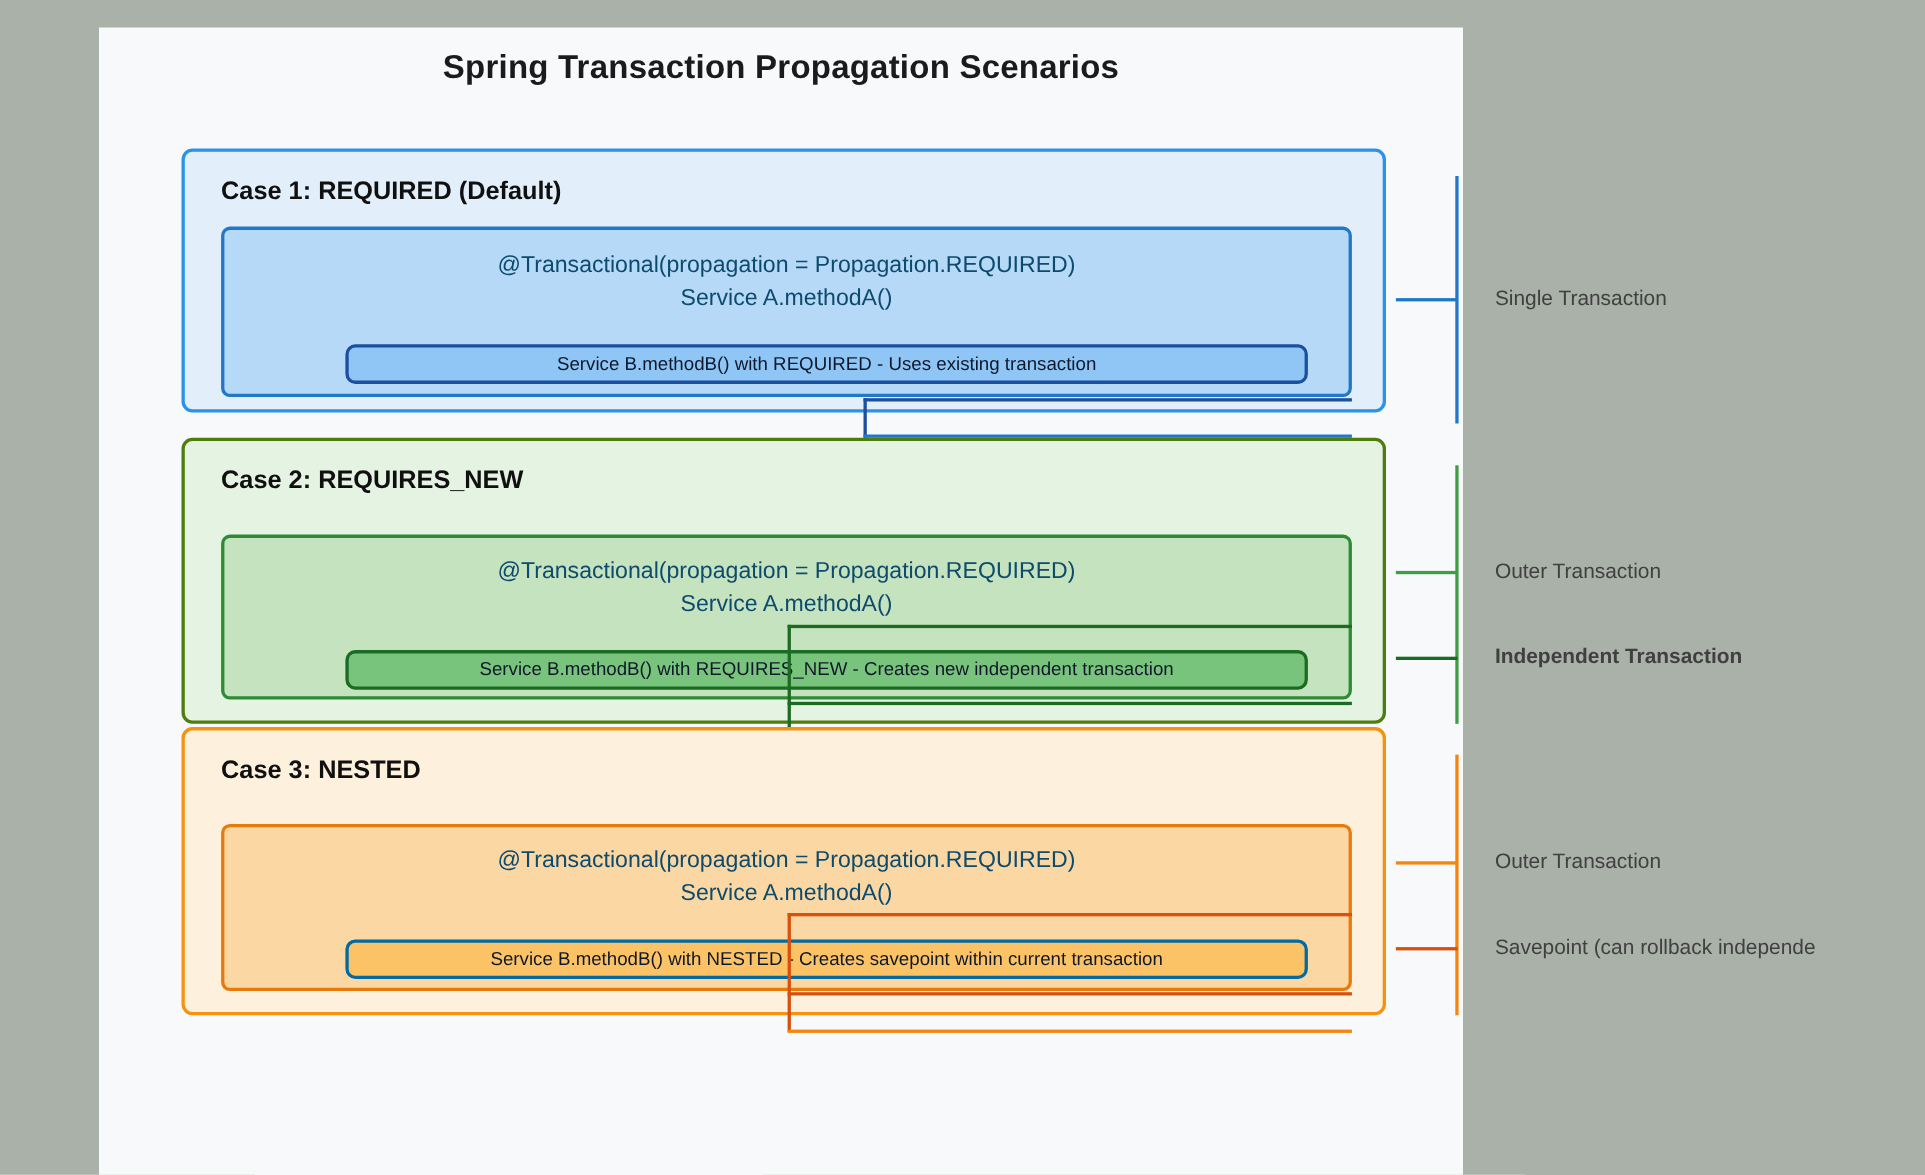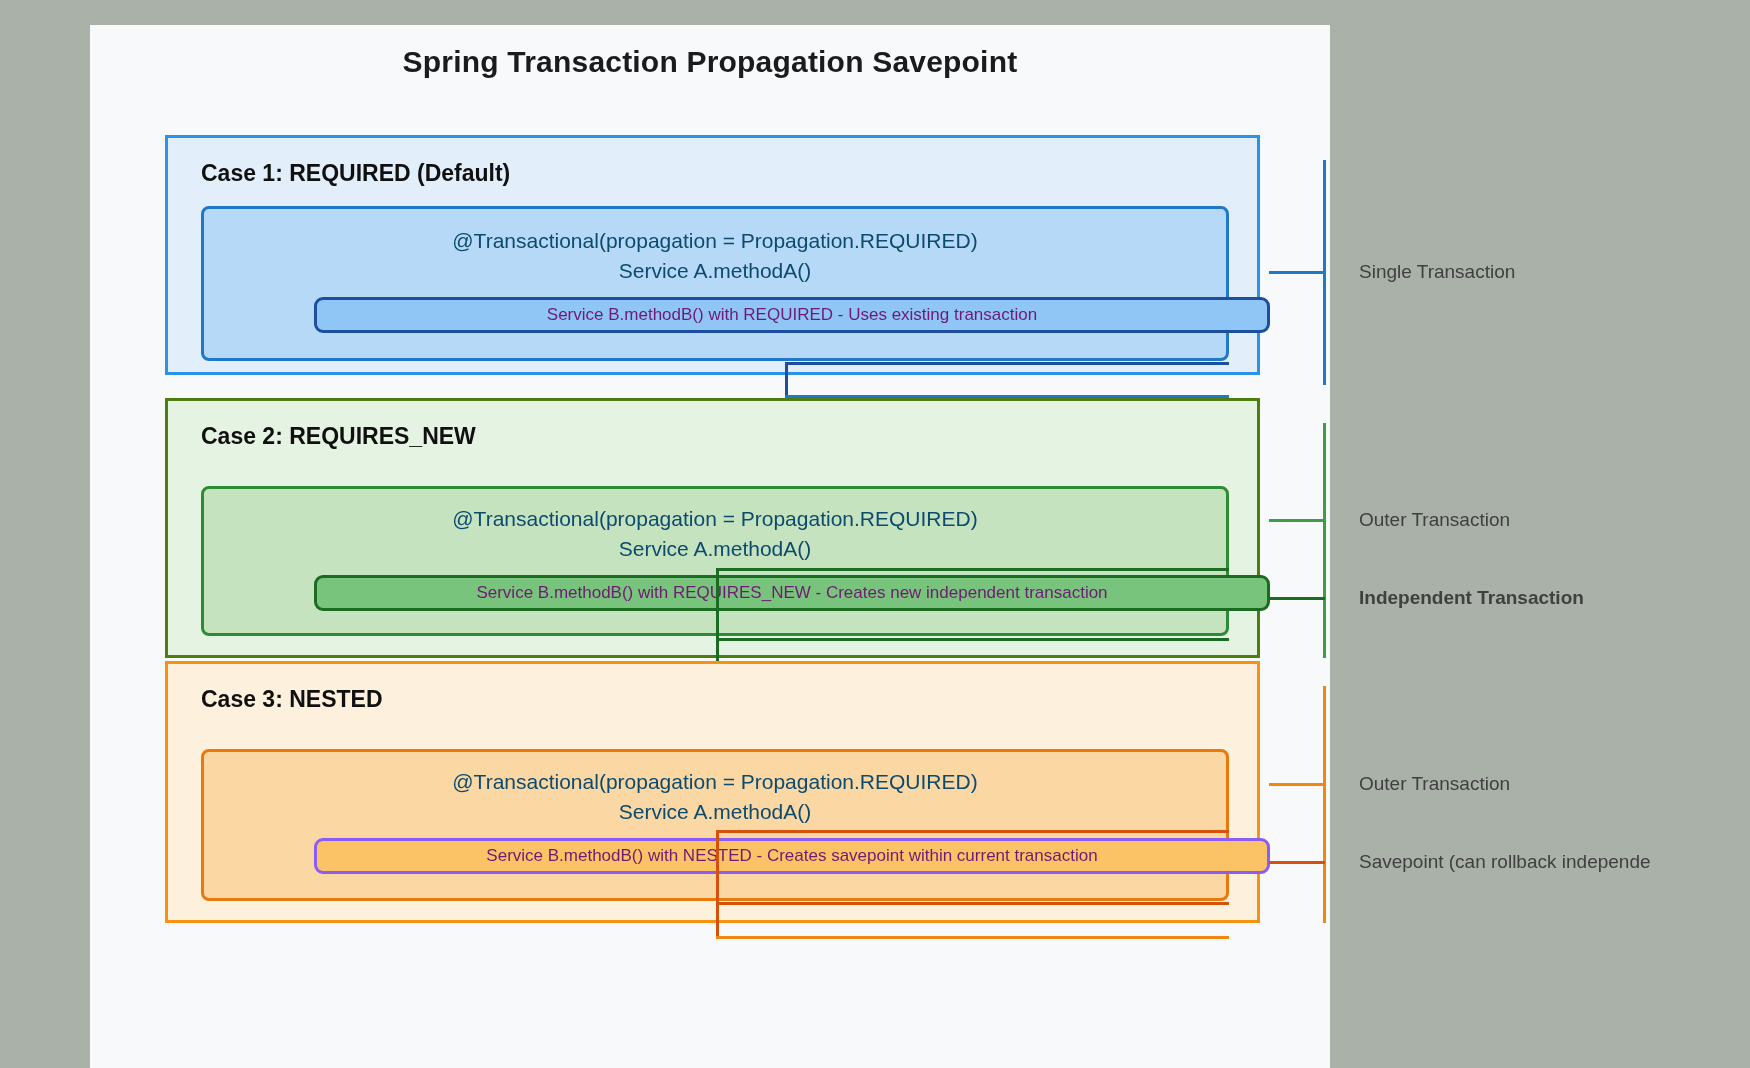--- a/index.html
+++ b/index.html
@@ -21,21 +21,21 @@
     text-align:center;
     font-size:30px;font-weight:bold;color:#1b1b1b;
     letter-spacing:.2px;
   }
 
   
   .case{
     position:absolute;
     left:75px;
     width:1095px;
-    border-radius:0;
+    border-radius:10px;
     box-sizing:border-box;
   }
   .case-title{
     position:absolute;
     left:33px;top:22px;
     font-size:23px;font-weight:bold;color:#101010;
     white-space:nowrap;
   }
   .outer-tx{
     position:absolute;
@@ -47,41 +47,42 @@
   .tx-line{
     position:absolute;
     left:0;width:100%;
     text-align:center;
     font-size:21px;color:#0c4a6e;
     white-space:nowrap;
   }
   .inner-btn{
     position:absolute;
     left:110px;
-    width:956px;
+    width:875px;
     height:36px;
     border-radius:9px;
     box-sizing:border-box;
     display:flex;align-items:center;justify-content:center;
-    font-size:17px;color:#701a75;
+    font-size:17px;color:#0f172a;
     white-space:nowrap;
+    margin-top:16px;
   }
 
   
   .c1{background:#e2effb;border:3px solid #2a93e8;}
   .c1 .outer-tx{background:#b6d9f7;border:3px solid #2278c8;}
   .c1 .inner-btn{background:#8fc6f5;border:3px solid #1c4f9e;}
   
   .c2{background:#e5f3e2;border:3px solid #4d7c0f;}
   .c2 .outer-tx{background:#c6e3bf;border:3px solid #2e8b35;}
   .c2 .inner-btn{background:#79c47c;border:3px solid #1c6b22;}
   
   .c3{background:#fdf0dc;border:3px solid #f59211;}
   .c3 .outer-tx{background:#fbd7a4;border:3px solid #e8790d;}
-  .c3 .inner-btn{background:#fcc366;border:3px solid #8b5cf6;}
+  .c3 .inner-btn{background:#fcc366;border:3px solid #0369a1;}
 
   
   .ln{position:absolute;}
   .h{height:0;border-top-width:3px;border-top-style:solid;}
   .v{width:0;border-left-width:3px;border-left-style:solid;}
   .bc1{border-color:#2278c8;}
   .bc1d{border-color:#1c4f9e;}
   .bc2{border-color:#3f9e45;}
   .bc2d{border-color:#1c6b22;}
   .bc3{border-color:#f2860f;}
@@ -92,21 +93,21 @@
     position:absolute;
     font-size:19px;color:#404040;
     white-space:nowrap;
   }
 </style>
 </head>
 <body>
 
 <div class="canvas">
 
-  <div class="diagram-title">Spring Transaction Propagation Savepoint</div>
+  <div class="diagram-title">Spring Transaction Propagation Scenarios</div>
 
   <div class="case c1" style="top:110px;height:240px;">
     <div class="case-title">Case 1: REQUIRED (Default)</div>
 
     <div class="outer-tx" style="top:68px;height:155px;">
       <div class="tx-line" style="top:20px;">@Transactional(propagation = Propagation.REQUIRED)</div>
       <div class="tx-line" style="top:50px;">Service A.methodA()</div>
       <div class="inner-btn" style="top:88px;">Service B.methodB() with REQUIRED - Uses existing transaction</div>
     </div>
 

